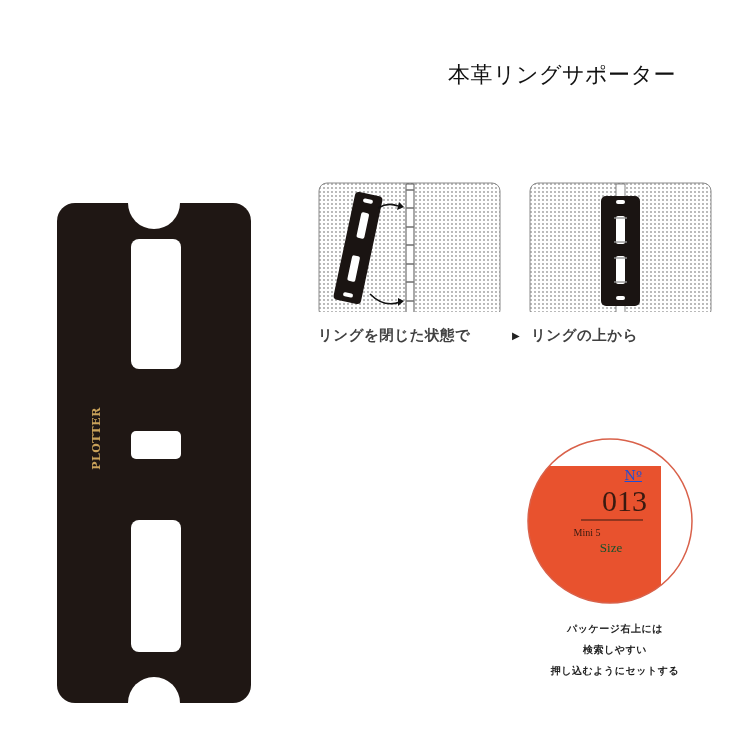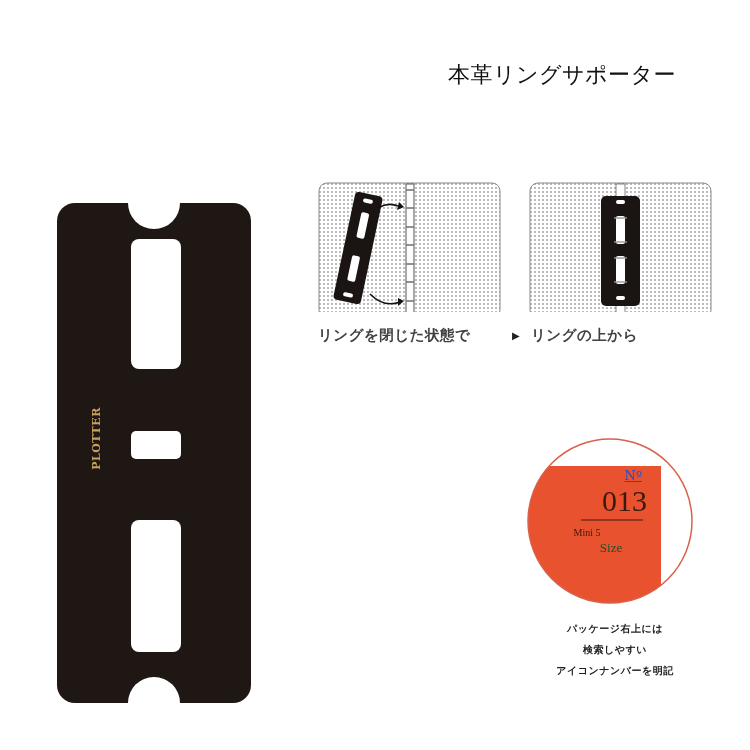--- a/index.html
+++ b/index.html
@@ -132,14 +132,14 @@
   </svg>
 </div>
 <div style="position:absolute; left:582px; top:468px; width:60px; text-align:right; font-family:'DejaVu Serif', serif; font-size:13px; color:#1d4ed8; text-decoration:underline;">Nº</div>
 <div style="position:absolute; left:575px; top:484px; width:72px; text-align:right; font-family:'Liberation Serif', serif; font-size:30px; color:#3a1a10; line-height:34px;">013</div>
 <div style="position:absolute; left:551px; top:525px; width:72px; text-align:center; font-family:'Liberation Serif', serif; font-size:10px; color:#3a1a10; line-height:15px;">Mini 5</div>
 <div style="position:absolute; left:575px; top:540px; width:72px; text-align:center; font-family:'Liberation Serif', serif; font-size:13px; color:#14532d; line-height:15px;">Size</div>
 
 <div class="badge-caption">
   <div>パッケージ右上には</div>
   <div>検索しやすい</div>
-  <div>アイコンナンバーを明記</div>
+  <div>押し込むようにセットする</div>
 </div>
 
 </body></html>

